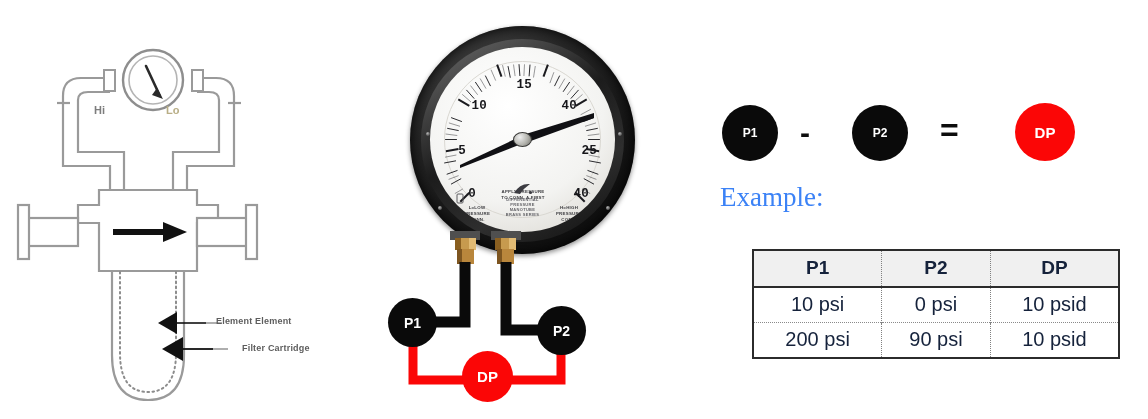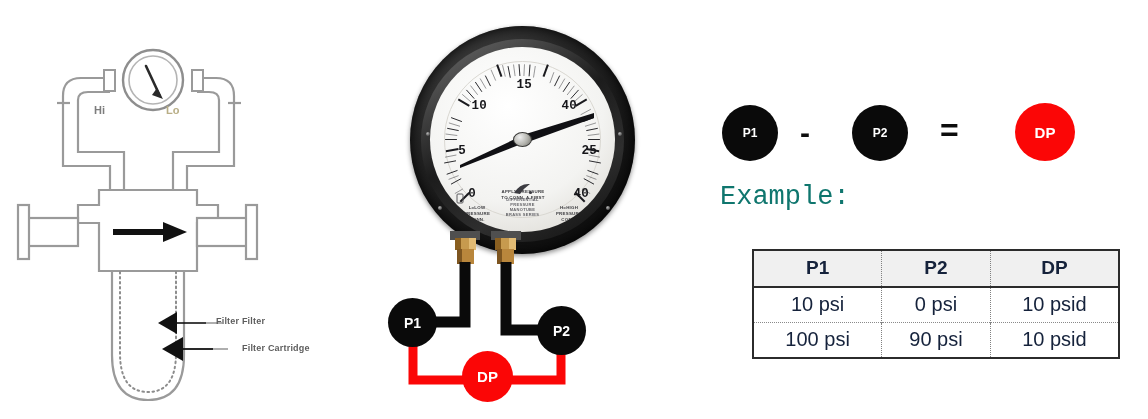--- a/index.html
+++ b/index.html
@@ -79,21 +79,21 @@
 
   
   #panel-right { position: absolute; left: 700px; top: 0; width: 448px; height: 419px; }
 
   .eq-op {
     position: absolute; color: #0d0d0d; font-weight: 700;
     font-family: "Liberation Sans", sans-serif; line-height: 1;
   }
   .example-label {
     position: absolute; left: 20px; top: 182px;
-    font-size: 27px; color: #0f766e; font-family: Liberation Mono, monospace;
+    font-size: 27px; color: #3b82f6; font-family: Liberation Serif, serif;
   }
   table.example {
     position: absolute; left: 52px; top: 249px;
     width: 368px; border-collapse: collapse;
     border: 2px solid #2b2b2b; background: #fff;
   }
   table.example th {
     background: #f0f0f0; color: #15223b; font-weight: 700;
     font-size: 19px; padding: 6px 0 7px; text-align: center;
     border-bottom: 2px solid #2b2b2b;
@@ -184,21 +184,21 @@
       <g>
         <path d="M213,349 L183,349" stroke="#111" stroke-width="1.8"></path>
         <path d="M183,337 L162,349 L183,361 Z" fill="#111"></path>
         <path d="M213,349 L228,349" stroke="#9a9a9a" stroke-width="1.6"></path>
       </g>
     </svg>
 
     <span class="hilo" style="left:94px; top:104px;">Hi</span>
     <span class="hilo" style="left:166px; top:104px; color:#b9ae86;">Lo</span>
 
-    <span class="ann-label" style="left:216px; top:316px;">Filter Filter</span>
+    <span class="ann-label" style="left:216px; top:316px;">Element Element</span>
     <span class="ann-label" style="left:222px; top:343px;padding-left:20px;">Filter Cartridge</span>
   </div>
 
   <div id="panel-gauge">
 
     <div class="gauge-wrap">
       <div class="bezel"></div>
       <div class="bezel-inner-ring"></div>
 
       <div class="screw" style="left:26px; top:112px;"></div>
@@ -381,21 +381,21 @@
           <th>DP</th>
         </tr>
       </thead>
       <tbody>
         <tr>
           <td>10 psi</td>
           <td>0 psi</td>
           <td>10 psid</td>
         </tr>
         <tr>
-          <td>100 psi</td>
+          <td>200 psi</td>
           <td>90 psi</td>
           <td>10 psid</td>
         </tr>
       </tbody>
     </table>
   </div>
 
 </div>
 
 </body></html>

